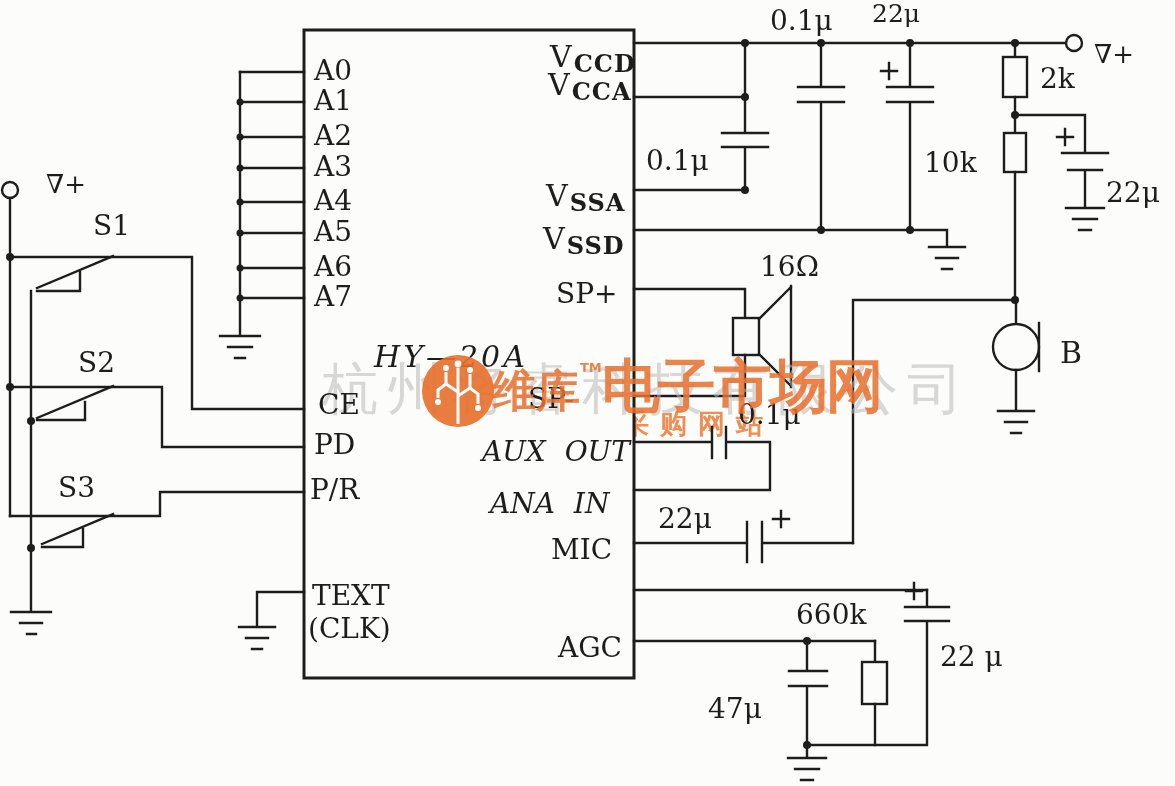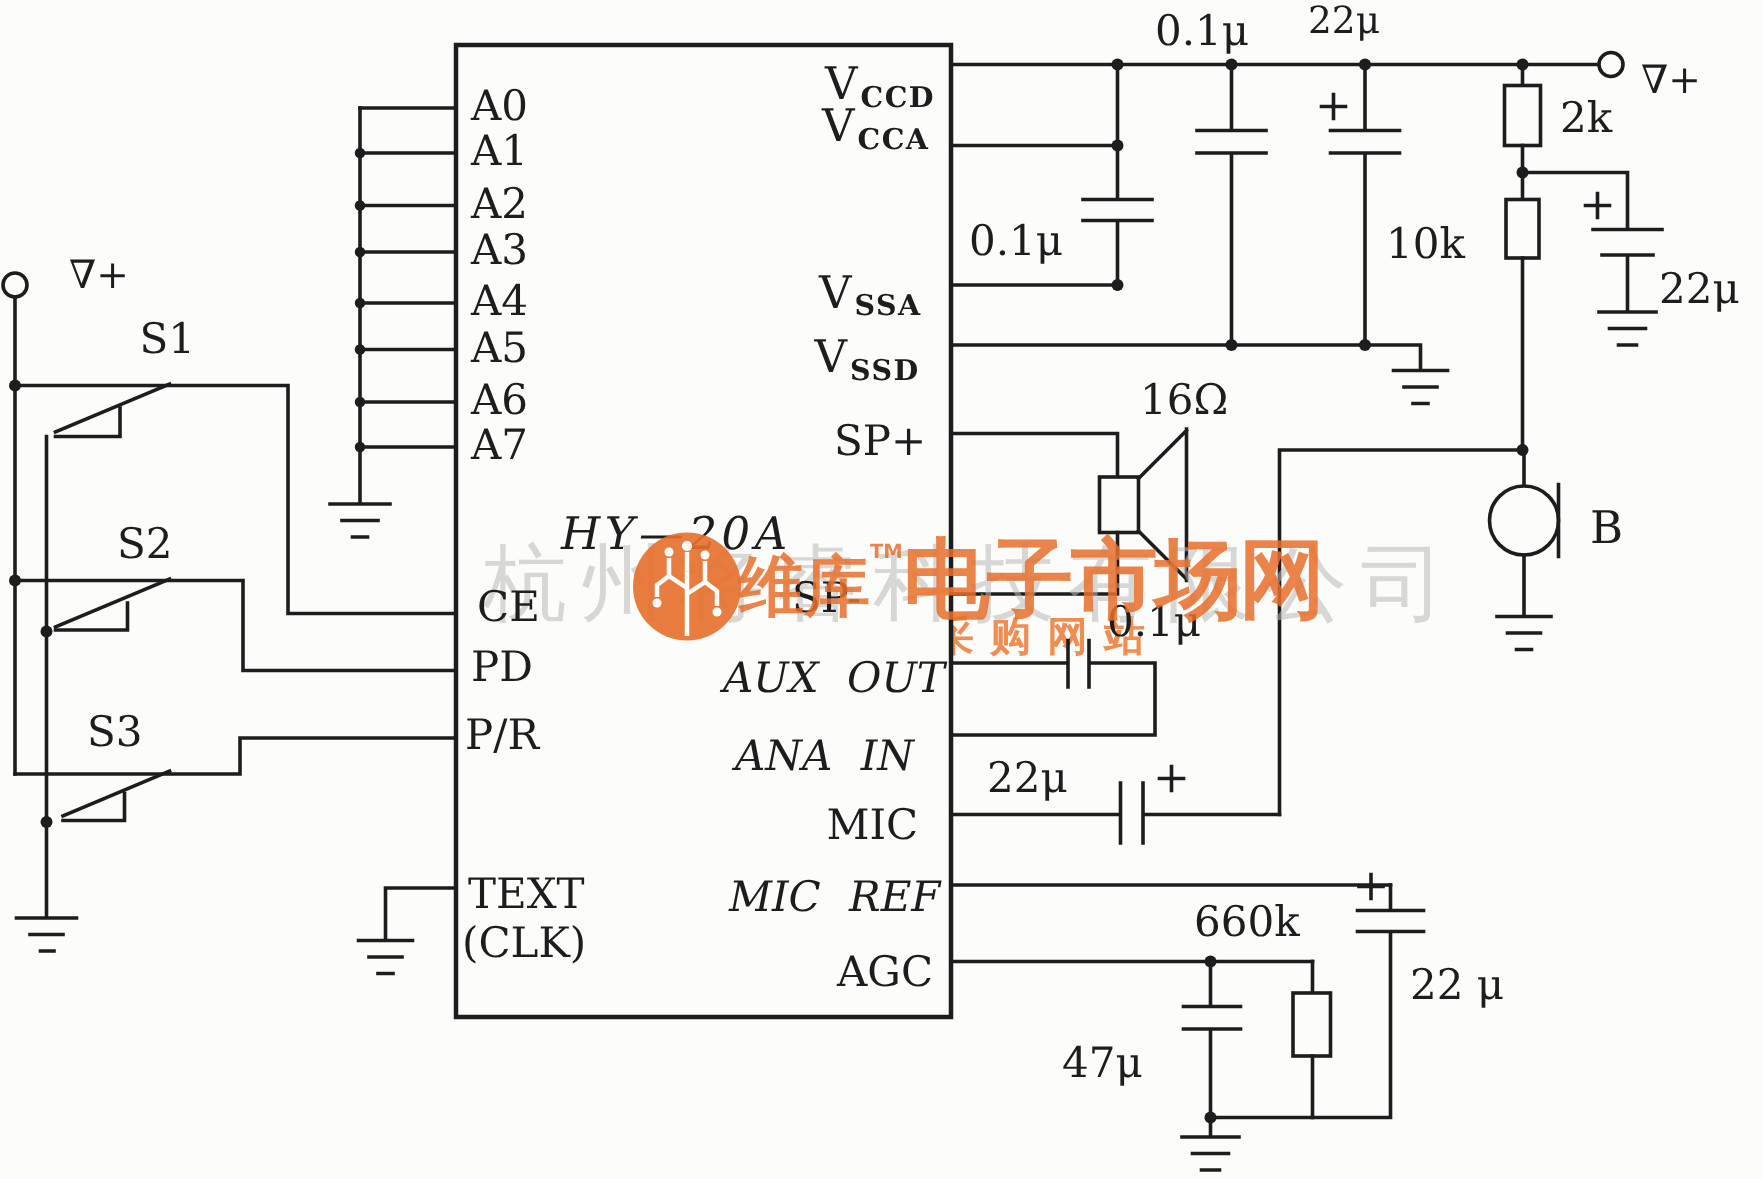--- a/index.html
+++ b/index.html
@@ -3,21 +3,21 @@
 <meta charset="utf-8">
 <style>
   html,body{margin:0;padding:0;}
   body{width:1175px;height:786px;position:relative;overflow:hidden;
        background:#fcfcfa;font-family:"DejaVu Serif",serif;}
   #stage{position:absolute;inset:0;width:1175px;height:786px;}
   svg.layer{position:absolute;left:0;top:0;z-index:10;}
   .lbl{position:absolute;color:#1d1d1d;font-family:"DejaVu Serif",serif;
        font-size:28px;white-space:nowrap;z-index:15;line-height:1.1;}
   .v{font-size:30px;}
-  .v sub{font-size:19px;font-weight:bold;letter-spacing:1px;vertical-align:-5px;margin-left:2px;text-align:center;}
+  .v sub{font-size:24px;font-weight:bold;letter-spacing:1px;vertical-align:-5px;margin-left:2px;text-align:center;}
   .sp2{word-spacing:10px;font-style:italic;}
   .small{font-size:26px;}
   .chipname{font-size:30px;letter-spacing:3px;font-style:italic;}
   
   .wm-gray{position:absolute;left:322px;top:352px;z-index:12;
        font-family:"DejaVu Sans",sans-serif;font-size:56px;letter-spacing:9px;
        color:#b9b9b9;opacity:0.55;white-space:nowrap;}
   .wm-orange{z-index:30;color:#e8702c;font-family:"DejaVu Sans",sans-serif;}
   .wm-brand{position:absolute;left:492px;top:348px;opacity:0.85;white-space:nowrap;font-weight:bold;}
   .wm-brand .b1{font-size:44px;}
@@ -212,21 +212,20 @@
 
   <div class="lbl v" style="left:550px;top:40px"><span>V</span><sub>CCD</sub></div>
   <div class="lbl v" style="left:548px;top:68px"><span>V</span><sub>CCA</sub></div>
   <div class="lbl v" style="left:546px;top:179px"><span>V</span><sub>SSA</sub></div>
   <div class="lbl v" style="left:543px;top:222px"><span>V</span><sub>SSD</sub></div>
   <div class="lbl" style="left:556px;top:279px">SP+</div>
   <div class="lbl" style="left:528px;top:384px">SP-</div>
   <div class="lbl sp2" style="left:482px;top:437px">AUX OUT</div>
   <div class="lbl sp2" style="left:490px;top:489px">ANA IN</div>
   <div class="lbl" style="left:551px;top:535px">MIC</div>
-  <div class="lbl sp2" style="left:486px;top:583px">MIC REF</div>
   <div class="lbl" style="left:558px;top:633px">AGC</div>
 
   <div class="lbl" style="left:770px;top:6px">0.1μ</div>
   <div class="lbl" style="left:872px;top:0px;font-size:25px">22μ</div>
   <div class="lbl small" style="left:1094px;top:40px">∇+</div>
   <div class="lbl" style="left:1040px;top:64px">2k</div>
   <div class="lbl" style="left:1106px;top:178px">22μ</div>
   <div class="lbl" style="left:924px;top:148px">10k</div>
   <div class="lbl" style="left:646px;top:146px">0.1μ</div>
   <div class="lbl" style="left:760px;top:252px">16Ω</div>

